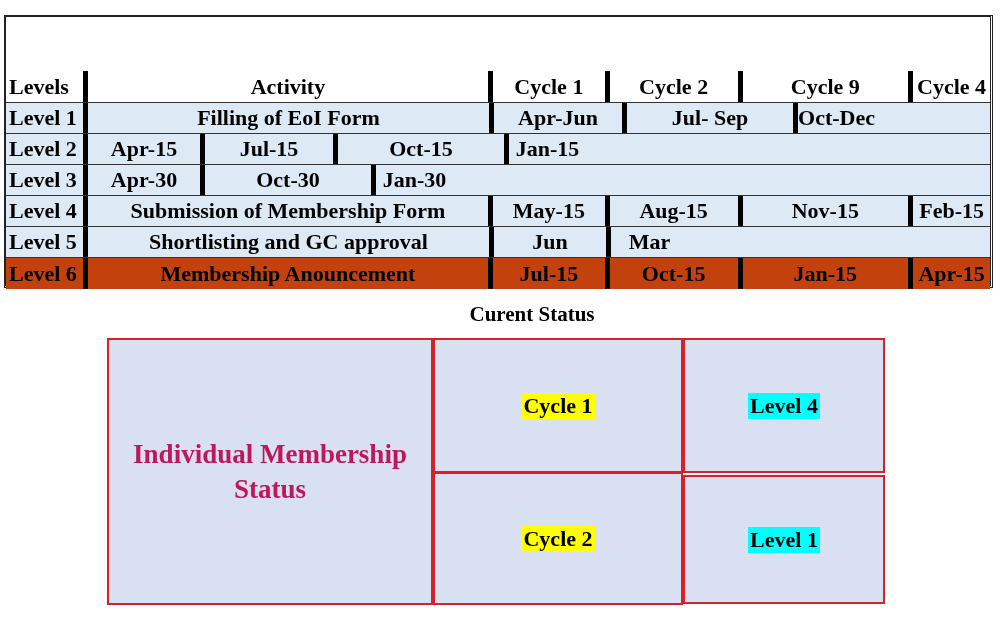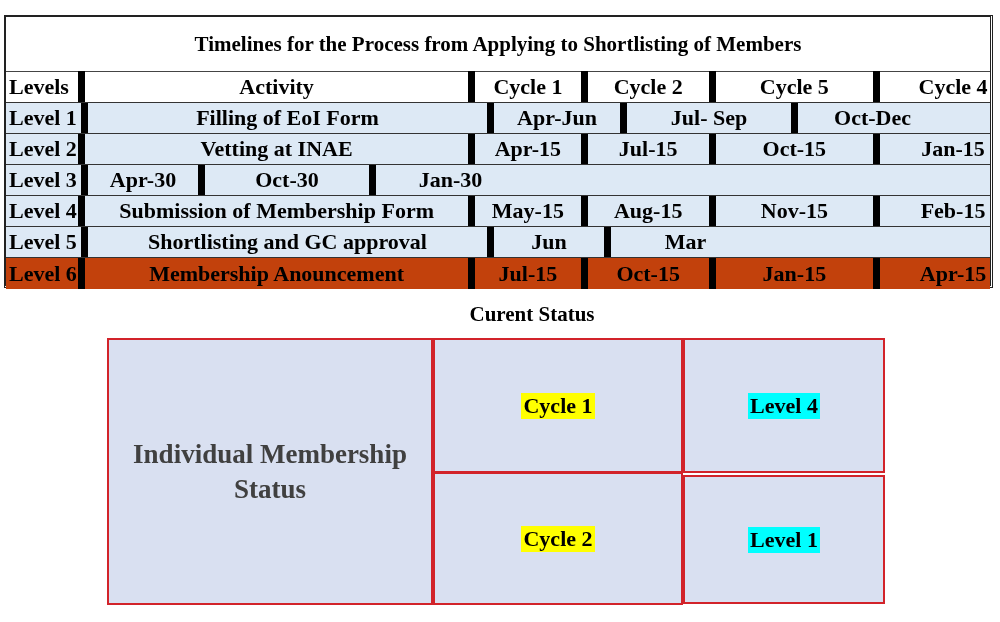--- a/index.html
+++ b/index.html
@@ -1,59 +1,57 @@
 <!DOCTYPE html>
 <html><head>
 <meta charset="utf-8">
 <style>
   body{margin:0;background:#fff;width:1000px;height:622px;position:relative;overflow:hidden;font-family:"Liberation Serif","DejaVu Serif",serif;font-weight:bold;color:#000;}
   .tbl{position:absolute;left:4px;top:15px;width:989px;height:273px;border:2px solid #222;border-right:3px double #222;border-bottom:3px double #222;box-sizing:border-box;}
   .title{position:absolute;left:0;top:0;width:100%;height:54px;display:flex;align-items:center;justify-content:center;font-size:21px;border-bottom:1px solid #444;}
   .row{position:absolute;left:0;width:100%;height:31px;display:flex;border-bottom:1px solid #333;box-sizing:border-box;}
-  .cell{height:100%;display:flex;align-items:center;justify-content:center;font-size:22px;border-right:7px solid #000000;box-sizing:border-box;white-space:nowrap;}
-  .cell:last-child{border-right:none;margin-left:36px;}
+  .cell{height:100%;display:flex;align-items:center;justify-content:center;font-size:22px;border-right:5px solid #000000;box-sizing:border-box;white-space:nowrap;}
+  .cell:last-child{border-right:none;}
   .c0{width:82px;justify-content:flex-start;padding-left:3px;}
   .c1{width:406px;}
   .c2{width:117px;}
   .c3{width:133px;}
   .c4{width:171px;}
   .c5{width:77px;}
   .blue{background:#dde9f5;}
   .green{background:#c2410c;}
   .status-title{position:absolute;left:0;width:1064px;top:302px;text-align:center;font-size:21px;}
   .box{position:absolute;background:#d9e0f1;border:2px solid #d2232a;box-sizing:border-box;display:flex;align-items:center;justify-content:center;}
-  .big{left:107px;top:338px;width:326px;height:267px;color:#404040;font-size:27px;text-align:center;line-height:35px;flex-direction:column;}
+  .big{left:107px;top:338px;width:326px;height:267px;color:#be185d;font-size:27px;text-align:center;line-height:35px;flex-direction:column;}
   .hl-y{background:#ffff00;padding:0 2px;font-size:22px;}
   .hl-c{background:#00ffff;padding:0 2px;font-size:22px;}
 </style>
 </head>
 <body>
 
 <div class="tbl">
-  <div class="title">Timelines for the Process from Applying to Shortlisting of Members</div>
 
   <div class="row" style="top:54px;height:32px;">
     <div class="cell c0">Levels</div>
     <div class="cell c1">Activity</div>
     <div class="cell c2">Cycle 1</div>
     <div class="cell c3">Cycle 2</div>
-    <div class="cell c4">Cycle 5</div>
+    <div class="cell c4">Cycle 9</div>
     <div class="cell c5">Cycle 4</div>
   </div>
 
   <div class="row blue" style="top:86px;">
     <div class="cell c0">Level 1</div>
     <div class="cell c1">Filling of EoI Form</div>
     <div class="cell c3">Apr-Jun</div>
     <div class="cell c4">Jul- Sep</div>
     <div class="cell c5">Oct-Dec</div>
   </div>
   <div class="row blue" style="top:117px;">
     <div class="cell c0">Level 2</div>
-    <div class="cell c1">Vetting at INAE</div>
     <div class="cell c2">Apr-15</div>
     <div class="cell c3">Jul-15</div>
     <div class="cell c4">Oct-15</div>
     <div class="cell c5">Jan-15</div>
   </div>
   <div class="row blue" style="top:148px;">
     <div class="cell c0">Level 3</div>
     <div class="cell c2">Apr-30</div>
     <div class="cell c4">Oct-30</div>
     <div class="cell c5">Jan-30</div>

